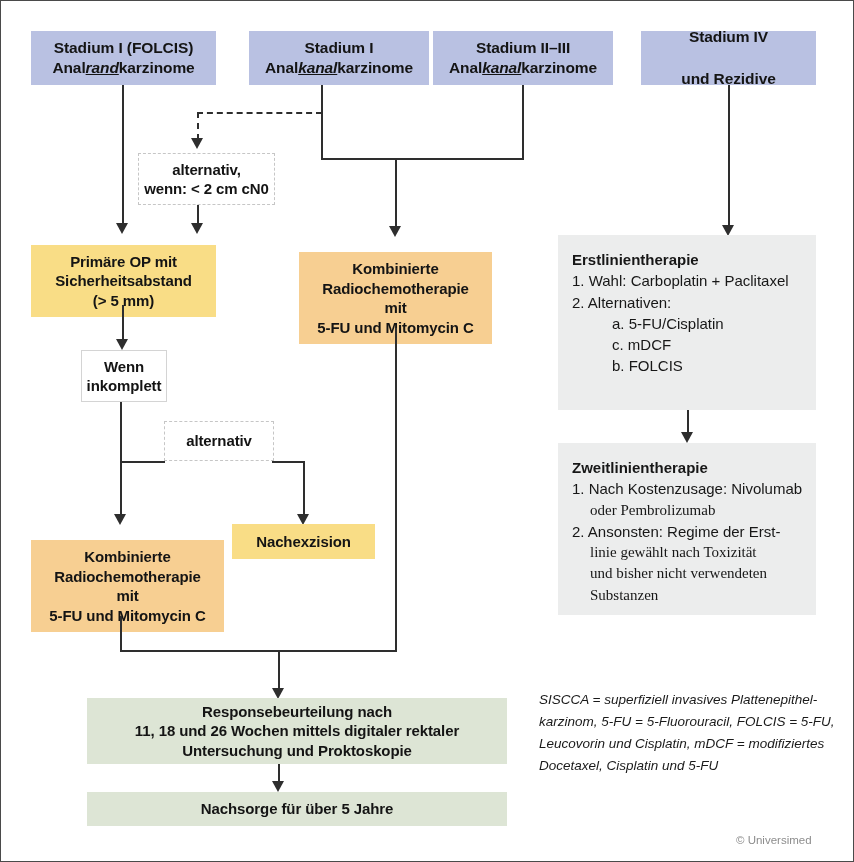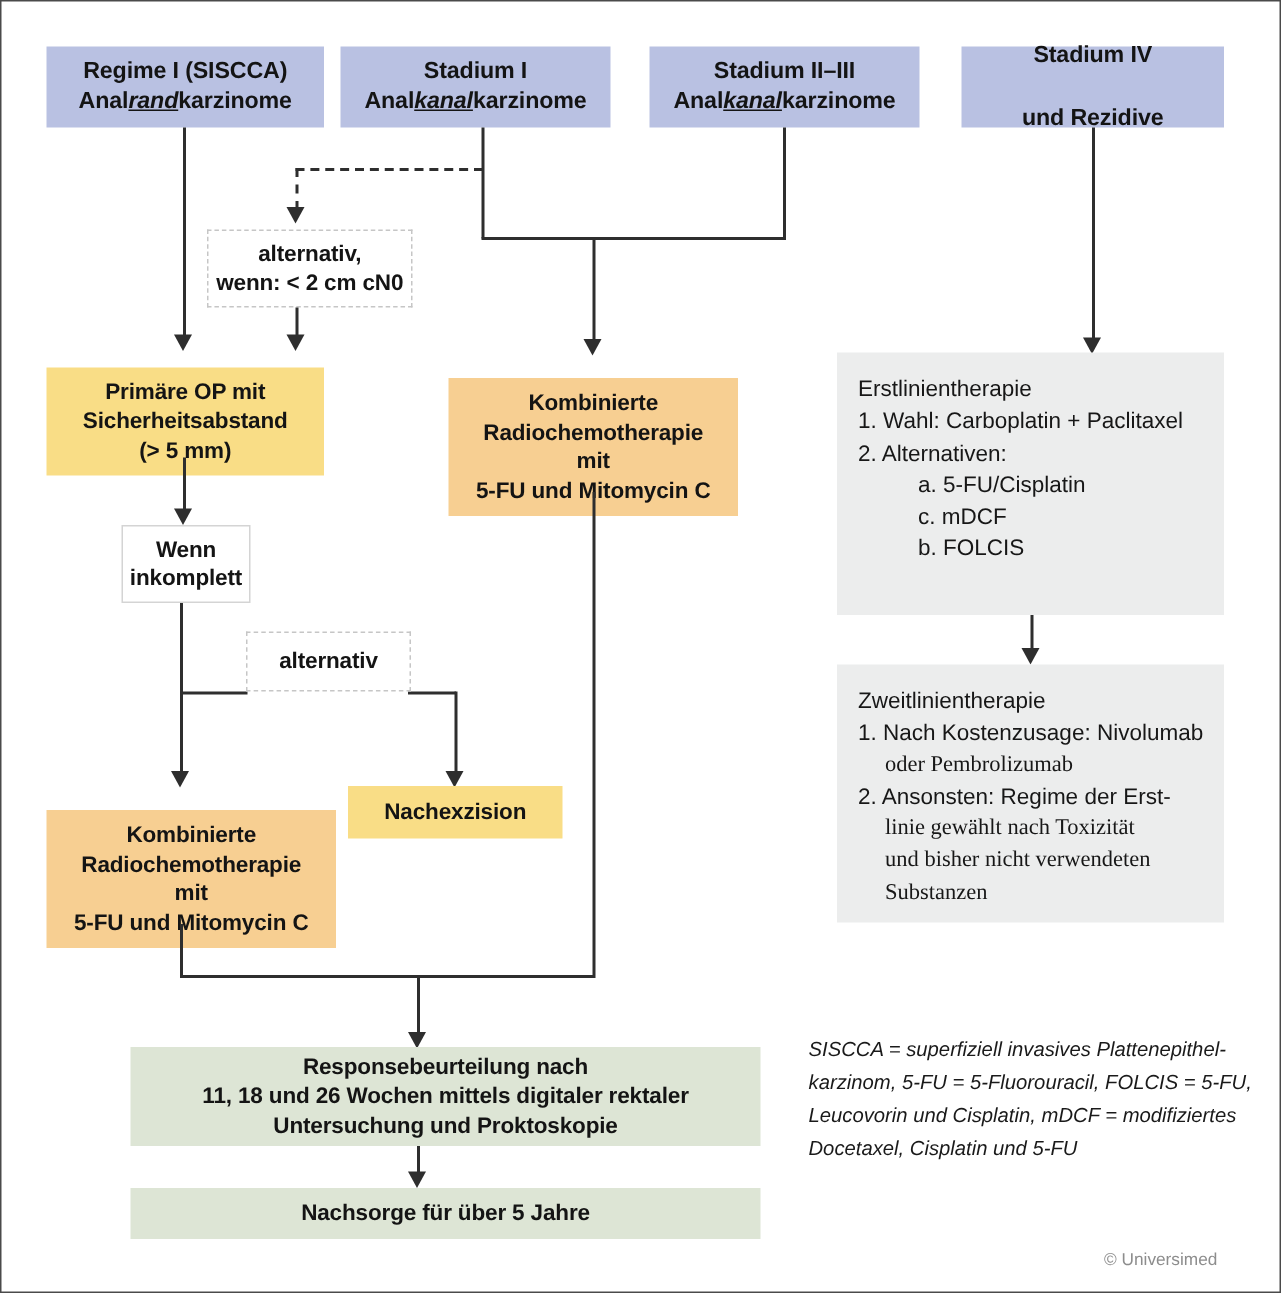--- a/index.html
+++ b/index.html
@@ -39,21 +39,21 @@
 
   .gray{
     position:absolute;
     background:#eceded;
     box-sizing:border-box;
     color:#171717;
     font-size:15px;
     line-height:1.42;
     padding:14px 14px 12px 14px;
   }
-  .gray .ttl{font-weight:normal;display:block;}
+  .gray .ttl{font-weight:bold;display:block;}
   .gray .li{display:block;white-space:nowrap;}
   .gray .ind{padding-left:40px;}
   .gray .hang{padding-left:18px;text-indent:-18px;}
   .gray .sub{padding-left:18px;font-family:Liberation Serif, serif;}
 
   .ital{
     position:absolute;
     font-style:italic;
     font-size:13.5px;
     line-height:1.62;
@@ -80,25 +80,25 @@
       border-top:11px solid #2e2e2e;}
 
   .u{ text-decoration:underline; font-style:italic;}
 </style>
 </head>
 <body>
 
 <div id="page">
 
   <div class="box hdr" style="left:30px;top:30px;width:185px;height:54px;">
-    <span class="ln">Regime I (SISCCA)</span>
+    <span class="ln">Stadium I (FOLCIS)</span>
     <span class="ln"><span>Anal</span><span class="u">rand</span><span>karzinome</span></span>
   </div>
 
-  <div class="box hdr" style="left:226px;top:30px;width:180px;height:54px;">
+  <div class="box hdr" style="left:248px;top:30px;width:180px;height:54px;">
     <span class="ln">Stadium I</span>
     <span class="ln"><span>Anal</span><span class="u">kanal</span><span>karzinome</span></span>
   </div>
 
   <div class="box hdr" style="left:432px;top:30px;width:180px;height:54px;">
     <span class="ln">Stadium II–III</span>
     <span class="ln"><span>Anal</span><span class="u">kanal</span><span>karzinome</span></span>
   </div>
 
   <div class="box hdr" style="left:640px;top:30px;width:175px;height:54px;gap:22px;">

